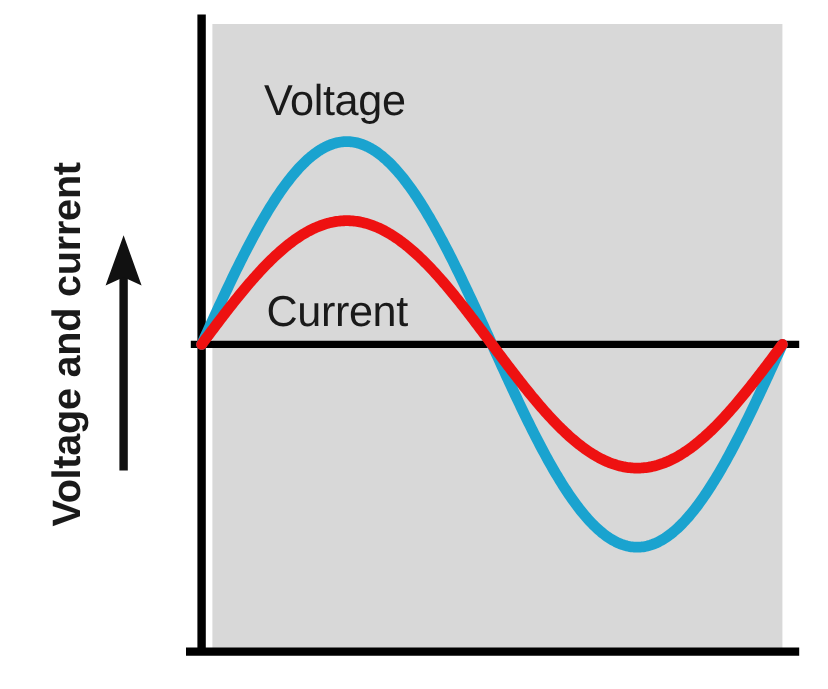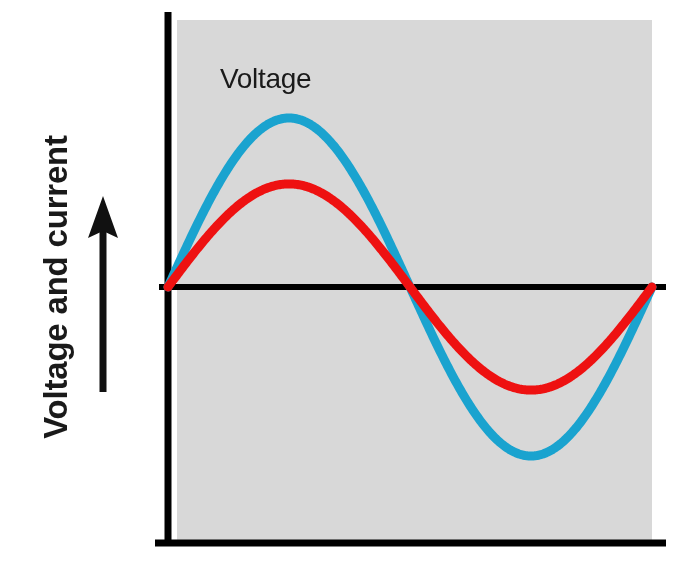--- a/index.html
+++ b/index.html
@@ -49,21 +49,21 @@
   .axis-title-wrap {
     position: absolute;
     left: 36px;
     top: 0;
     width: 40px;
     height: 574px;
   }
   .series-label {
     position: absolute;
     font-family: "Liberation Sans", sans-serif;
-    font-size: 28px;
+    font-size: 36px;
     font-weight: normal;
     color: #1a1a1a;
     white-space: nowrap;
     letter-spacing: -0.3px;
   }
   #label-voltage {
     left: 220px;
     top: 63px;
   }
   #label-current {
@@ -95,14 +95,15 @@
 
     <path id="curve-current" fill="none" stroke-linecap="round" stroke-linejoin="round" stroke-width="9" d="M168.00 287.00 L169.21 285.38 L170.42 283.76 L171.63 282.14 L172.84 280.53 L174.05 278.91 L175.26 277.30 L176.47 275.69 L177.68 274.08 L178.89 272.47 L180.10 270.87 L181.31 269.28 L182.52 267.68 L183.73 266.09 L184.94 264.51 L186.15 262.93 L187.36 261.36 L188.57 259.80 L189.78 258.24 L190.99 256.69 L192.20 255.14 L193.41 253.61 L194.62 252.08 L195.83 250.56 L197.04 249.05 L198.25 247.55 L199.46 246.06 L200.67 244.58 L201.88 243.11 L203.09 241.65 L204.30 240.20 L205.51 238.76 L206.72 237.34 L207.93 235.92 L209.14 234.52 L210.35 233.14 L211.56 231.76 L212.77 230.40 L213.98 229.05 L215.19 227.72 L216.40 226.41 L217.61 225.10 L218.82 223.82 L220.03 222.54 L221.24 221.29 L222.45 220.05 L223.66 218.83 L224.87 217.62 L226.08 216.43 L227.29 215.26 L228.50 214.10 L229.71 212.97 L230.92 211.85 L232.13 210.75 L233.34 209.67 L234.55 208.61 L235.76 207.57 L236.97 206.55 L238.18 205.54 L239.39 204.56 L240.60 203.60 L241.81 202.66 L243.02 201.74 L244.23 200.84 L245.44 199.96 L246.65 199.10 L247.86 198.27 L249.07 197.45 L250.28 196.66 L251.49 195.89 L252.70 195.15 L253.91 194.42 L255.12 193.72 L256.33 193.04 L257.54 192.39 L258.75 191.76 L259.96 191.15 L261.17 190.57 L262.38 190.00 L263.59 189.47 L264.80 188.96 L266.01 188.47 L267.22 188.00 L268.43 187.56 L269.64 187.15 L270.85 186.76 L272.06 186.39 L273.27 186.05 L274.48 185.74 L275.69 185.45 L276.90 185.18 L278.11 184.94 L279.32 184.72 L280.53 184.53 L281.74 184.37 L282.95 184.23 L284.16 184.11 L285.37 184.02 L286.58 183.96 L287.79 183.92 L289.00 183.91 L290.21 183.92 L291.42 183.96 L292.63 184.02 L293.84 184.11 L295.05 184.23 L296.26 184.37 L297.47 184.53 L298.68 184.72 L299.89 184.94 L301.10 185.18 L302.31 185.45 L303.52 185.74 L304.73 186.05 L305.94 186.39 L307.15 186.76 L308.36 187.15 L309.57 187.56 L310.78 188.00 L311.99 188.47 L313.20 188.96 L314.41 189.47 L315.62 190.00 L316.83 190.57 L318.04 191.15 L319.25 191.76 L320.46 192.39 L321.67 193.04 L322.88 193.72 L324.09 194.42 L325.30 195.15 L326.51 195.89 L327.72 196.66 L328.93 197.45 L330.14 198.27 L331.35 199.10 L332.56 199.96 L333.77 200.84 L334.98 201.74 L336.19 202.66 L337.40 203.60 L338.61 204.56 L339.82 205.54 L341.03 206.55 L342.24 207.57 L343.45 208.61 L344.66 209.67 L345.87 210.75 L347.08 211.85 L348.29 212.97 L349.50 214.10 L350.71 215.26 L351.92 216.43 L353.13 217.62 L354.34 218.83 L355.55 220.05 L356.76 221.29 L357.97 222.54 L359.18 223.82 L360.39 225.10 L361.60 226.41 L362.81 227.72 L364.02 229.05 L365.23 230.40 L366.44 231.76 L367.65 233.14 L368.86 234.52 L370.07 235.92 L371.28 237.34 L372.49 238.76 L373.70 240.20 L374.91 241.65 L376.12 243.11 L377.33 244.58 L378.54 246.06 L379.75 247.55 L380.96 249.05 L382.17 250.56 L383.38 252.08 L384.59 253.61 L385.80 255.14 L387.01 256.69 L388.22 258.24 L389.43 259.80 L390.64 261.36 L391.85 262.93 L393.06 264.51 L394.27 266.09 L395.48 267.68 L396.69 269.28 L397.90 270.87 L399.11 272.47 L400.32 274.08 L401.53 275.69 L402.74 277.30 L403.95 278.91 L405.16 280.53 L406.37 282.14 L407.58 283.76 L408.79 285.38 L410.00 287.00 L411.21 288.62 L412.42 290.24 L413.63 291.86 L414.84 293.47 L416.05 295.09 L417.26 296.70 L418.47 298.31 L419.68 299.92 L420.89 301.53 L422.10 303.13 L423.31 304.72 L424.52 306.32 L425.73 307.91 L426.94 309.49 L428.15 311.07 L429.36 312.64 L430.57 314.20 L431.78 315.76 L432.99 317.31 L434.20 318.86 L435.41 320.39 L436.62 321.92 L437.83 323.44 L439.04 324.95 L440.25 326.45 L441.46 327.94 L442.67 329.42 L443.88 330.89 L445.09 332.35 L446.30 333.80 L447.51 335.24 L448.72 336.66 L449.93 338.08 L451.14 339.48 L452.35 340.86 L453.56 342.24 L454.77 343.60 L455.98 344.95 L457.19 346.28 L458.40 347.59 L459.61 348.90 L460.82 350.18 L462.03 351.46 L463.24 352.71 L464.45 353.95 L465.66 355.17 L466.87 356.38 L468.08 357.57 L469.29 358.74 L470.50 359.90 L471.71 361.03 L472.92 362.15 L474.13 363.25 L475.34 364.33 L476.55 365.39 L477.76 366.43 L478.97 367.45 L480.18 368.46 L481.39 369.44 L482.60 370.40 L483.81 371.34 L485.02 372.26 L486.23 373.16 L487.44 374.04 L488.65 374.90 L489.86 375.73 L491.07 376.55 L492.28 377.34 L493.49 378.11 L494.70 378.85 L495.91 379.58 L497.12 380.28 L498.33 380.96 L499.54 381.61 L500.75 382.24 L501.96 382.85 L503.17 383.43 L504.38 384.00 L505.59 384.53 L506.80 385.04 L508.01 385.53 L509.22 386.00 L510.43 386.44 L511.64 386.85 L512.85 387.24 L514.06 387.61 L515.27 387.95 L516.48 388.26 L517.69 388.55 L518.90 388.82 L520.11 389.06 L521.32 389.28 L522.53 389.47 L523.74 389.63 L524.95 389.77 L526.16 389.89 L527.37 389.98 L528.58 390.04 L529.79 390.08 L531.00 390.09 L532.21 390.08 L533.42 390.04 L534.63 389.98 L535.84 389.89 L537.05 389.77 L538.26 389.63 L539.47 389.47 L540.68 389.28 L541.89 389.06 L543.10 388.82 L544.31 388.55 L545.52 388.26 L546.73 387.95 L547.94 387.61 L549.15 387.24 L550.36 386.85 L551.57 386.44 L552.78 386.00 L553.99 385.53 L555.20 385.04 L556.41 384.53 L557.62 384.00 L558.83 383.43 L560.04 382.85 L561.25 382.24 L562.46 381.61 L563.67 380.96 L564.88 380.28 L566.09 379.58 L567.30 378.85 L568.51 378.11 L569.72 377.34 L570.93 376.55 L572.14 375.73 L573.35 374.90 L574.56 374.04 L575.77 373.16 L576.98 372.26 L578.19 371.34 L579.40 370.40 L580.61 369.44 L581.82 368.46 L583.03 367.45 L584.24 366.43 L585.45 365.39 L586.66 364.33 L587.87 363.25 L589.08 362.15 L590.29 361.03 L591.50 359.90 L592.71 358.74 L593.92 357.57 L595.13 356.38 L596.34 355.17 L597.55 353.95 L598.76 352.71 L599.97 351.46 L601.18 350.18 L602.39 348.90 L603.60 347.59 L604.81 346.28 L606.02 344.95 L607.23 343.60 L608.44 342.24 L609.65 340.86 L610.86 339.48 L612.07 338.08 L613.28 336.66 L614.49 335.24 L615.70 333.80 L616.91 332.35 L618.12 330.89 L619.33 329.42 L620.54 327.94 L621.75 326.45 L622.96 324.95 L624.17 323.44 L625.38 321.92 L626.59 320.39 L627.80 318.86 L629.01 317.31 L630.22 315.76 L631.43 314.20 L632.64 312.64 L633.85 311.07 L635.06 309.49 L636.27 307.91 L637.48 306.32 L638.69 304.72 L639.90 303.13 L641.11 301.53 L642.32 299.92 L643.53 298.31 L644.74 296.70 L645.95 295.09 L647.16 293.47 L648.37 291.86 L649.58 290.24 L650.79 288.62 L652.00 287.00" stroke="#ee1111"></path>
   </svg>
 
   <div class="axis-title-wrap">
     <div class="axis-title">Voltage and current</div>
   </div>
 
   <div class="series-label" id="label-voltage">Voltage</div>
 
+  <div class="series-label" id="label-current">Current</div>
 
 </div>
 
 </body></html>

